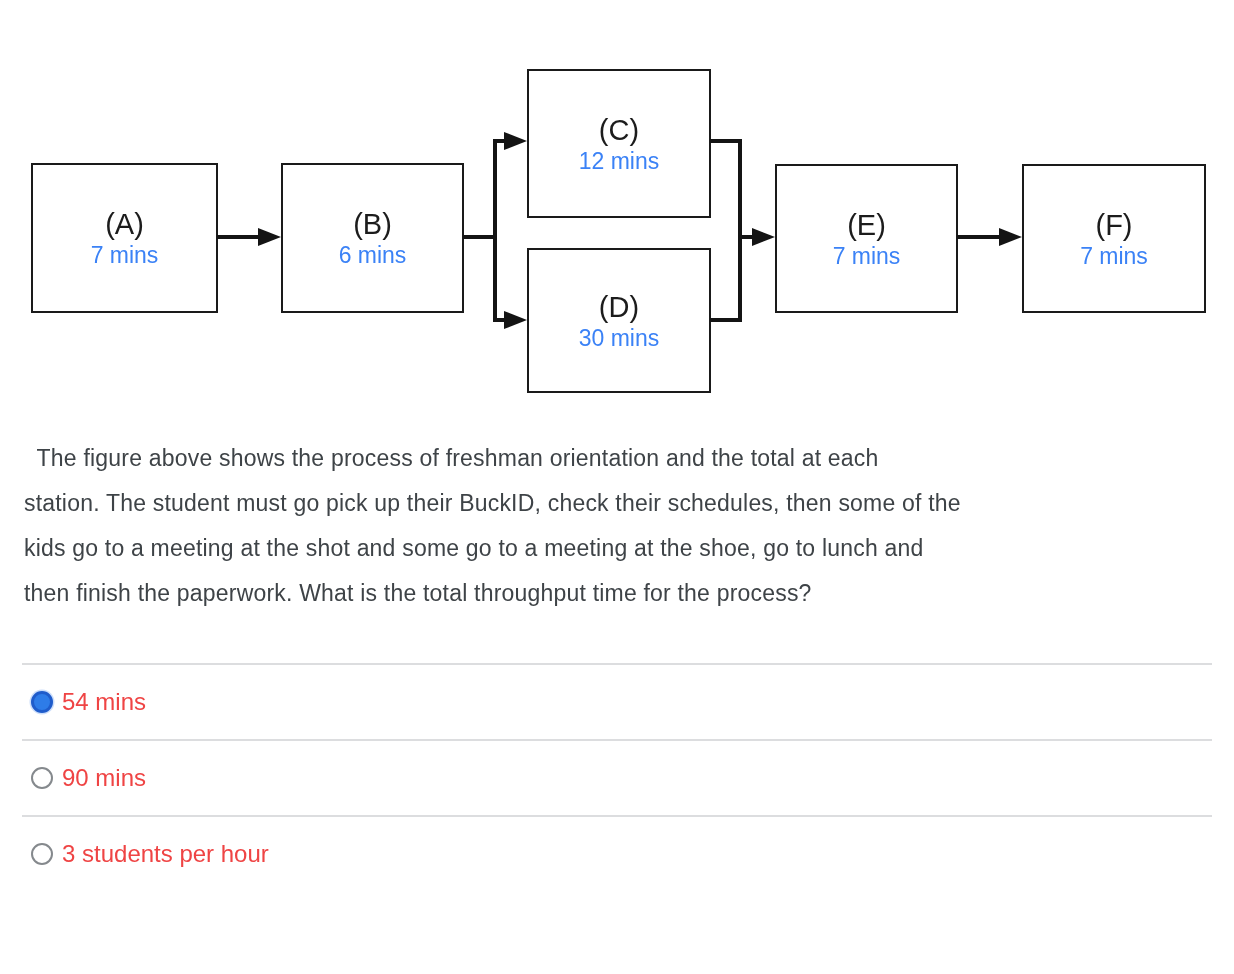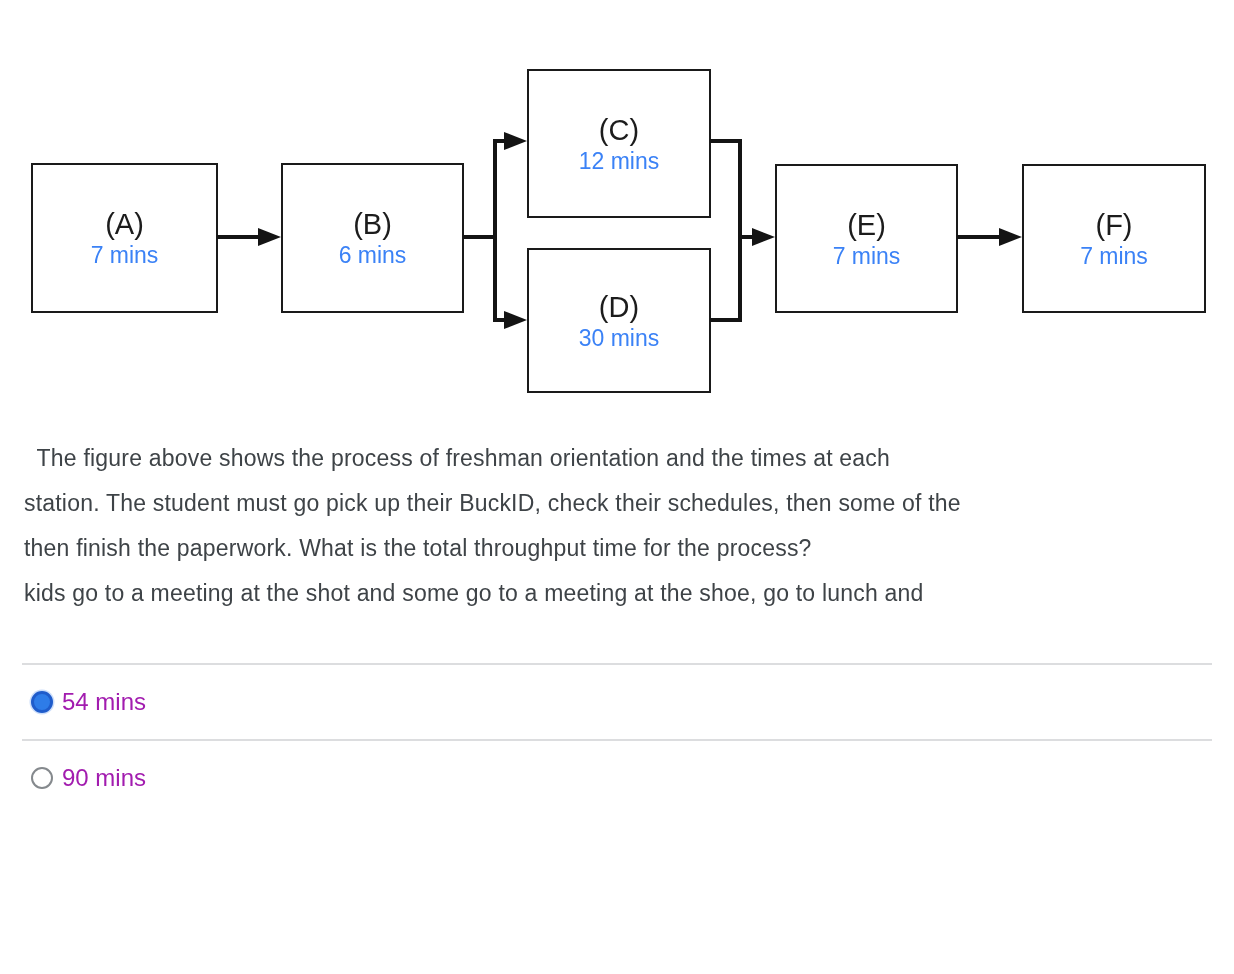--- a/index.html
+++ b/index.html
@@ -64,21 +64,21 @@
     box-sizing:content-box;
   }
   .radio {
     flex:none; width:22px; height:22px; border-radius:50%;
     box-sizing:border-box; background:#ffffff; border:2px solid #85898d;
   }
   .radio.selected {
     background:#2e7ce8; border:3px solid #1f5ccb;
     box-shadow:0 0 0 1.5px rgba(110,160,240,0.35);
   }
-  .opt-label { margin-left:9px; font-size:24px; color:#a21caf; }
+  .opt-label { margin-left:9px; font-size:24px; color:#ef4444; }
 </style>
 </head>
 <body>
 
 <div class="page">
 
   <div class="diagram">
 
     <div class="node node-a">
       <div class="node-label">(A)</div>
@@ -116,30 +116,34 @@
     <div class="edge e-c-out"></div>
     <div class="edge e-d-out"></div>
     <div class="edge e-merge-v"></div>
     <div class="edge e-e-in"></div>
     <div class="ah   ah-e"></div>
     <div class="edge e-ef"></div>
     <div class="ah   ah-f"></div>
   </div>
 
   <div class="question">
-    <div class="q-line"> The figure above shows the process of freshman orientation and the times at each</div>
+    <div class="q-line"> The figure above shows the process of freshman orientation and the total at each</div>
     <div class="q-line">station. The student must go pick up their BuckID, check their schedules, then some of the</div>
+    <div class="q-line">kids go to a meeting at the shot and some go to a meeting at the shoe, go to lunch and</div>
     <div class="q-line">then finish the paperwork. What is the total throughput time for the process?</div>
-    <div class="q-line">kids go to a meeting at the shot and some go to a meeting at the shoe, go to lunch and</div>
   </div>
 
   <div class="options">
     <div class="opt-row">
       <span class="radio selected"></span>
       <span class="opt-label">54 mins</span>
     </div>
     <div class="opt-row">
       <span class="radio"></span>
       <span class="opt-label">90 mins</span>
     </div>
+    <div class="opt-row">
+      <span class="radio"></span>
+      <span class="opt-label">3 students per hour</span>
+    </div>
   </div>
 
 </div>
 
 </body></html>

